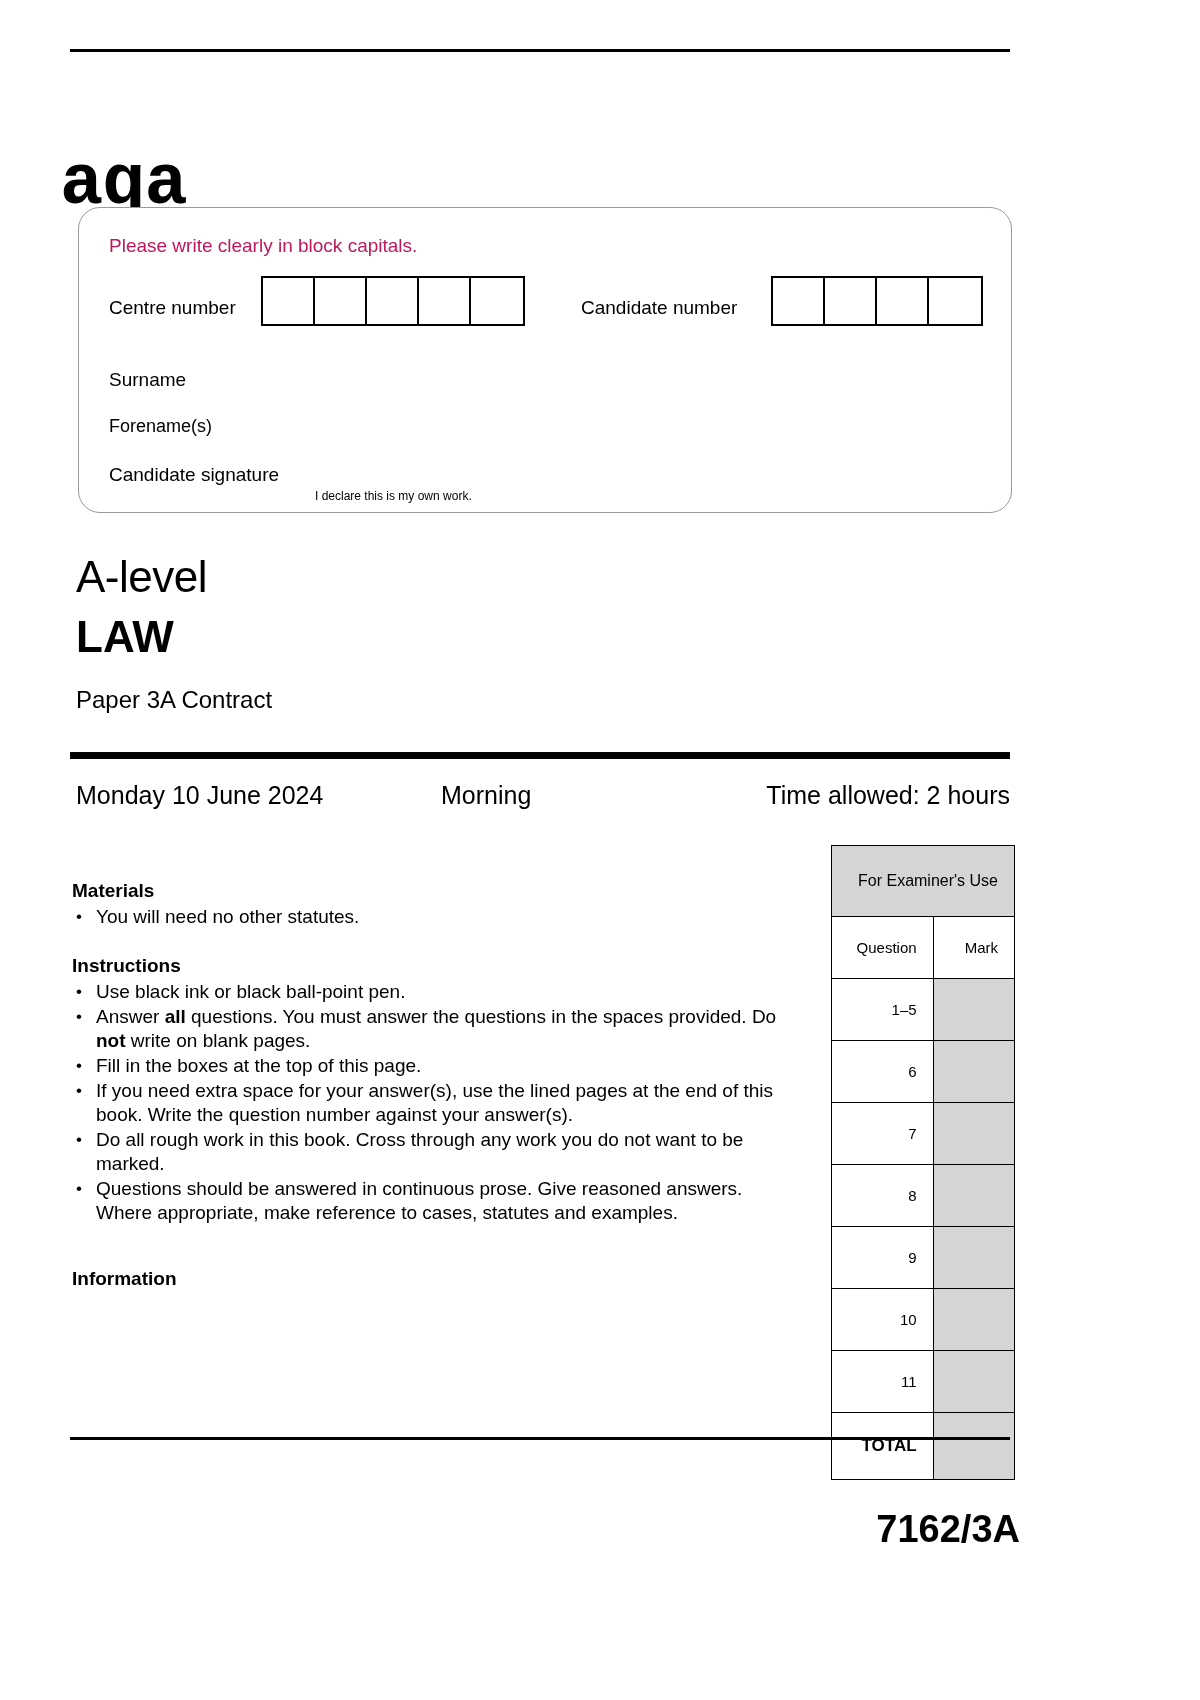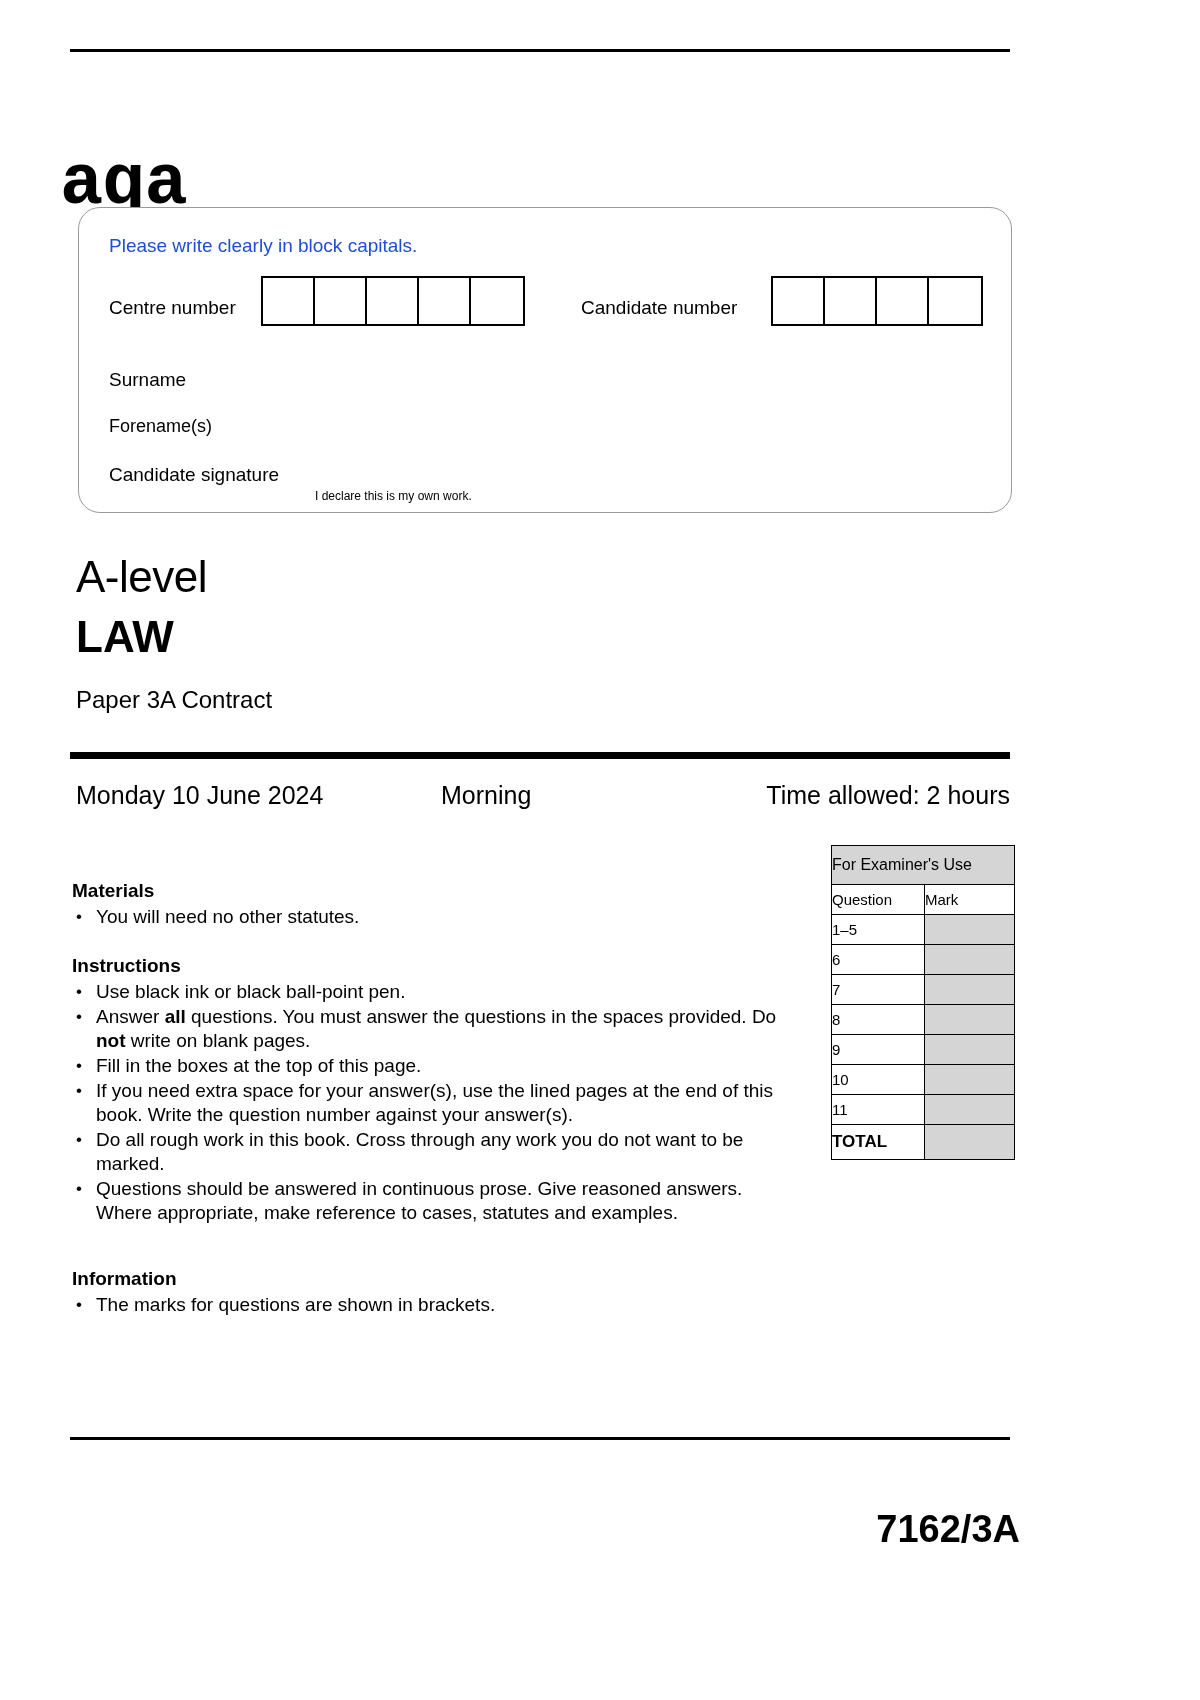--- a/index.html
+++ b/index.html
@@ -59,21 +59,21 @@
     box-sizing: border-box;
     background: #fff;
   }
   .details-inner { position: absolute; left: 0; top: 0; right: 0; bottom: 0; }
 
   .blockcaps {
     position: absolute;
     left: 30px;
     top: 27px;
     font-size: 19px;
-    color: #1d4ed8;
+    color: #be185d;
   }
 
   .lbl-centre {
     position: absolute;
     left: 30px;
     top: 89px;
     font-size: 19px;
   }
   .lbl-candidate {
     position: absolute;
@@ -225,24 +225,24 @@
   .exam-table {
     position: absolute;
     left: 831px;
     top: 845px;
     width: 184px;
     border-collapse: collapse;
     font-size: 15px;
   }
   .exam-table td, .exam-table th {
     border: 1.5px solid #000;
-    text-align: left;
+    text-align: right;
     font-weight: normal;
     height: 29px;
-    padding: 0;
+    padding: 16px;
     margin-top: 41px;
   }
   .exam-table .hdr-title {
     background: #d5d5d5;
     font-size: 16px;
     height: 38px;
   }
   .exam-table .col-q {
     width: 93px;
     background: #fff;
@@ -347,21 +347,20 @@
         <li>Fill in the boxes at the top of this page.</li>
         <li>If you need extra space for your answer(s), use the lined pages at the end of this book.  Write the question number against your answer(s).</li>
         <li>Do all rough work in this book.  Cross through any work you do not want to be marked.</li>
         <li>Questions should be answered in continuous prose.  Give reasoned answers.  Where appropriate, make reference to cases, statutes and examples.</li>
       </ul>
   </div>
 
   <div class="sec sec-information">
     <h3>Information</h3>
     <ul>
-        <li>The marks for questions are shown in brackets.</li>
       </ul>
   </div>
 
   <table class="exam-table">
     <tbody>
         <tr>
           <td class="hdr-title" colspan="2">For Examiner's Use</td>
         </tr>
         <tr>
           <td class="col-q">Question</td>

